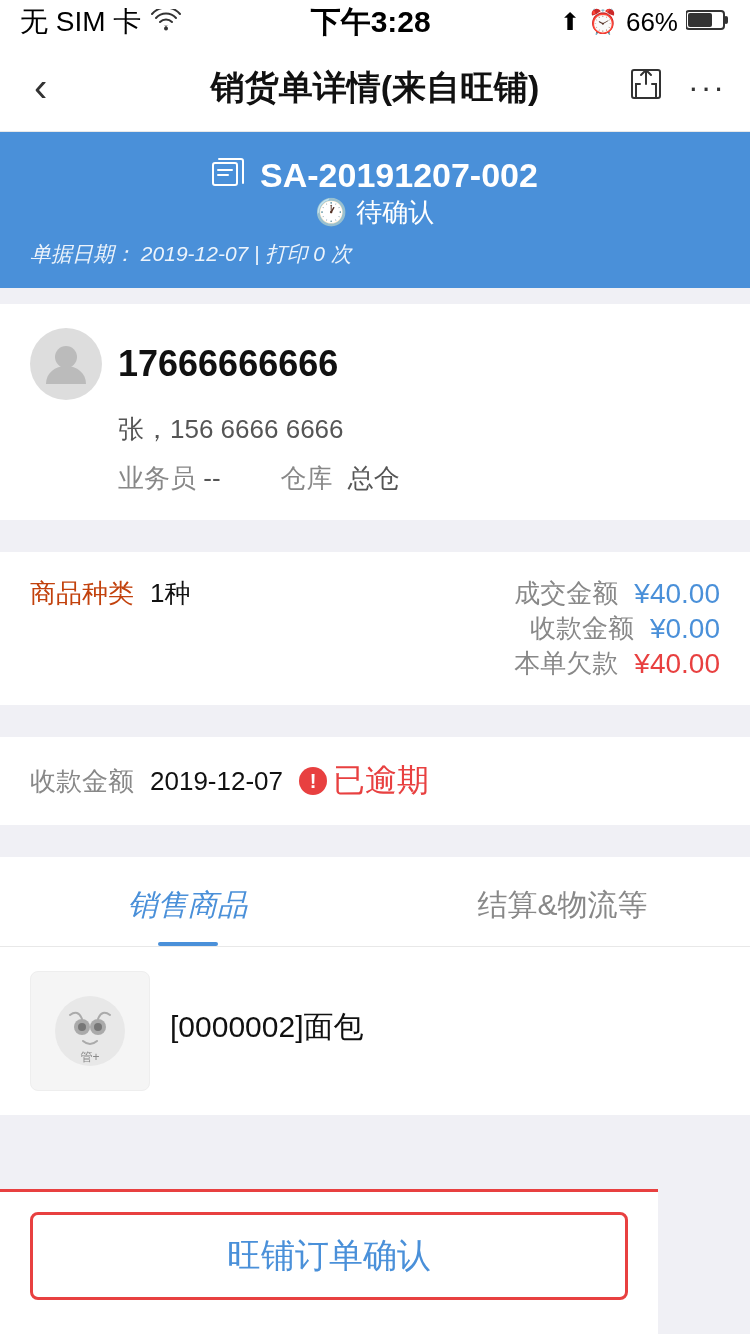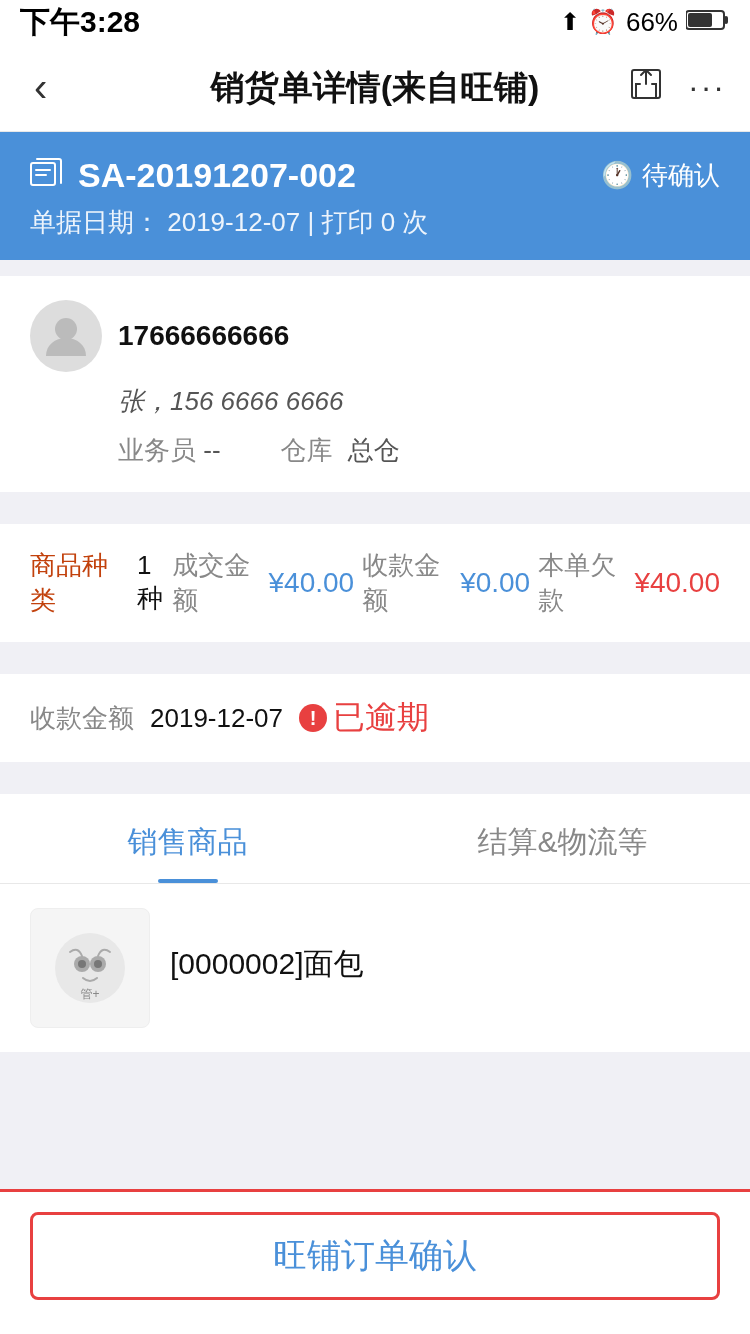--- a/index.html
+++ b/index.html
@@ -75,39 +75,41 @@
     .order-header-card {
       background: #4a90d9;
       padding: 24px 30px 20px;
       margin: 0;
     }
     .order-id-row {
       display: flex;
       align-items: center;
       justify-content: space-between;
       margin-bottom: 10px;
+      flex-direction: column;
     }
     .order-id {
       font-size: 34px;
       font-weight: 700;
       color: #fff;
       display: flex;
       align-items: center;
       gap: 12px;
     }
     .order-status {
       display: flex;
       align-items: center;
       gap: 8px;
       color: #fff;
       font-size: 26px;
     }
     .order-date-row {
       color: rgba(255,255,255,0.9);
-      font-size: 26px;
+      font-size: 21px;
+      font-style: italic;
     }
 
     
     .customer-section {
       background: #fff;
       padding: 24px 30px;
       margin-top: 16px;
     }
     .customer-row {
       display: flex;
@@ -124,30 +126,29 @@
       align-items: center;
       justify-content: center;
       flex-shrink: 0;
       overflow: hidden;
     }
     .customer-avatar svg {
       width: 50px;
       height: 50px;
     }
     .customer-phone {
-      font-size: 28px;
+      font-size: 36px;
       font-weight: 600;
       color: #111;
     }
     .customer-name {
       font-size: 26px;
       color: #555;
       margin-left: 88px;
       margin-bottom: 14px;
-      font-style: italic;
     }
     .customer-meta {
       display: flex;
       align-items: center;
       gap: 60px;
       margin-left: 88px;
     }
     .meta-item {
       font-size: 26px;
       color: #555;
@@ -175,23 +176,22 @@
     .label-text {
       font-size: 26px;
       color: #c2410c;
     }
     .value-text {
       font-size: 26px;
       color: #111;
     }
     .financial-right {
       display: flex;
-      flex-direction: row;
+      flex-direction: column;
       align-items: flex-end;
-      gap: 8px;
     }
     .financial-item {
       display: flex;
       align-items: center;
       gap: 16px;
       font-size: 26px;
     }
     .financial-label {
       color: #888;
     }
@@ -256,20 +256,21 @@
     .tab-item {
       flex: 1;
       text-align: center;
       padding: 28px 0 20px;
       font-size: 30px;
       cursor: pointer;
       position: relative;
     }
     .tab-item.active {
       color: #4a90d9;
+      font-style: italic;
     }
     .tab-item.inactive {
       color: #888;
     }
     .tab-underline {
       position: absolute;
       bottom: 0;
       left: 50%;
       transform: translateX(-50%);
       width: 60px;
@@ -322,21 +323,21 @@
     .product-calc .total {
       color: #4a90d9;
       font-weight: 600;
     }
 
     
     .confirm-btn-container {
       position: fixed;
       bottom: 0;
       left: 0;
-      width: 750px;
+      width: 658px;
       background: #fff;
       padding: 20px 30px 34px;
       border-top: 3px solid #e84040;
     }
     .confirm-btn {
       width: 100%;
       height: 88px;
       background: #fff;
       border: 3px solid #e84040;
       border-radius: 8px;
@@ -351,20 +352,32 @@
 
     .divider {
       height: 16px;
       background: #f0f0f5;
     }
   </style>
 </head>
 <body>
 
 <div class="status-bar">
+  <div class="status-bar-left">
+    <span>无 SIM 卡</span>
+    <span>
+      <svg width="30" height="22" viewBox="0 0 30 22" fill="none">
+        <path d="M15 18l2.5-2.5A3.5 3.5 0 0112.5 15.5L15 18z" fill="#333"></path>
+        <circle cx="15" cy="19.5" r="2" fill="#333"></circle>
+        <path d="M9 13a8.5 8.5 0 0112 0" stroke="#333" stroke-width="2" fill="none" stroke-linecap="round"></path>
+        <path d="M5 9a13.5 13.5 0 0120 0" stroke="#333" stroke-width="2" fill="none" stroke-linecap="round"></path>
+        <path d="M1 5a18.5 18.5 0 0128 0" stroke="#333" stroke-width="2" fill="none" stroke-linecap="round"></path>
+      </svg>
+    </span>
+  </div>
   <div class="status-bar-center">下午3:28</div>
   <div class="status-bar-right">
     <span style="font-size:24px;">⬆</span>
     <span style="font-size:24px;">⏰</span>
     <span>66%</span>
     <span>
       <svg width="44" height="22" viewBox="0 0 44 22">
         <rect x="0" y="2" width="38" height="18" rx="3" ry="3" fill="none" stroke="#333" stroke-width="2"></rect>
         <rect x="38" y="7" width="4" height="8" rx="2" fill="#333"></rect>
         <rect x="2" y="4" width="24" height="14" rx="2" fill="#333"></rect>

